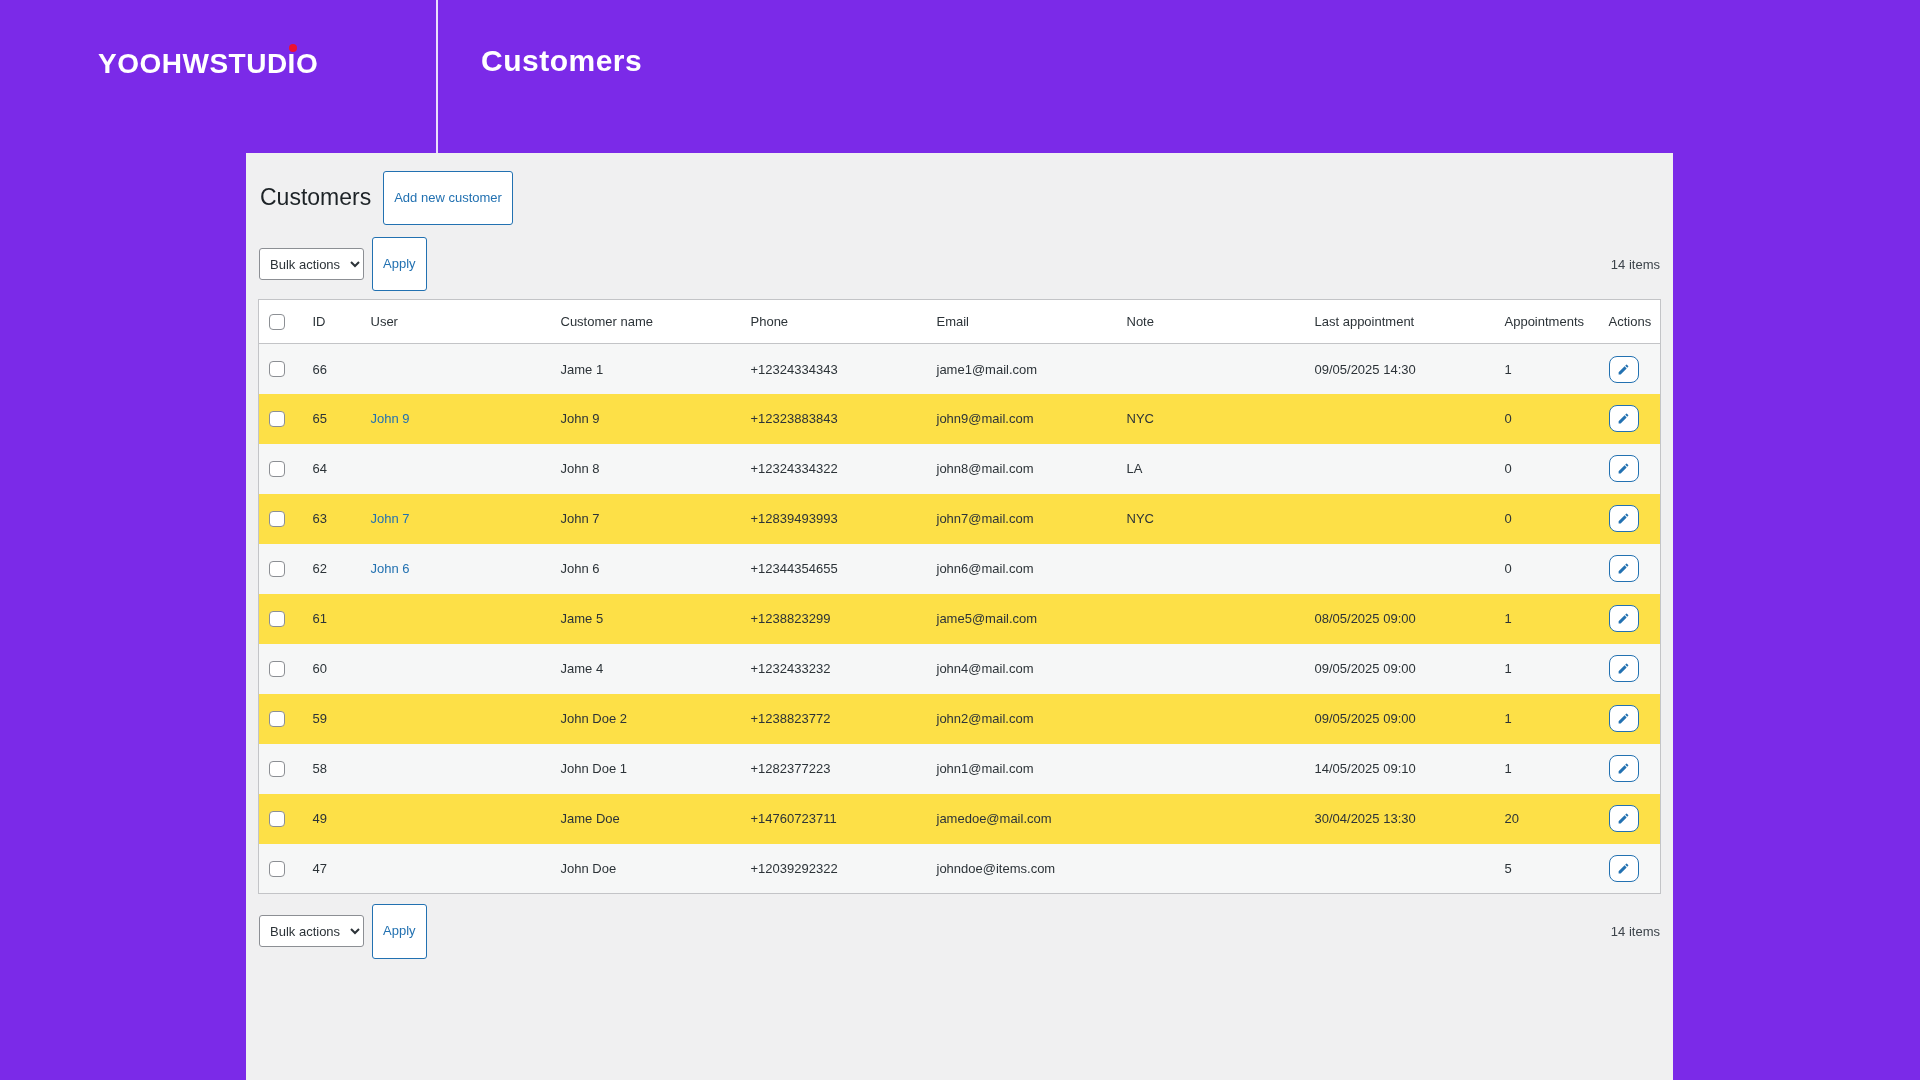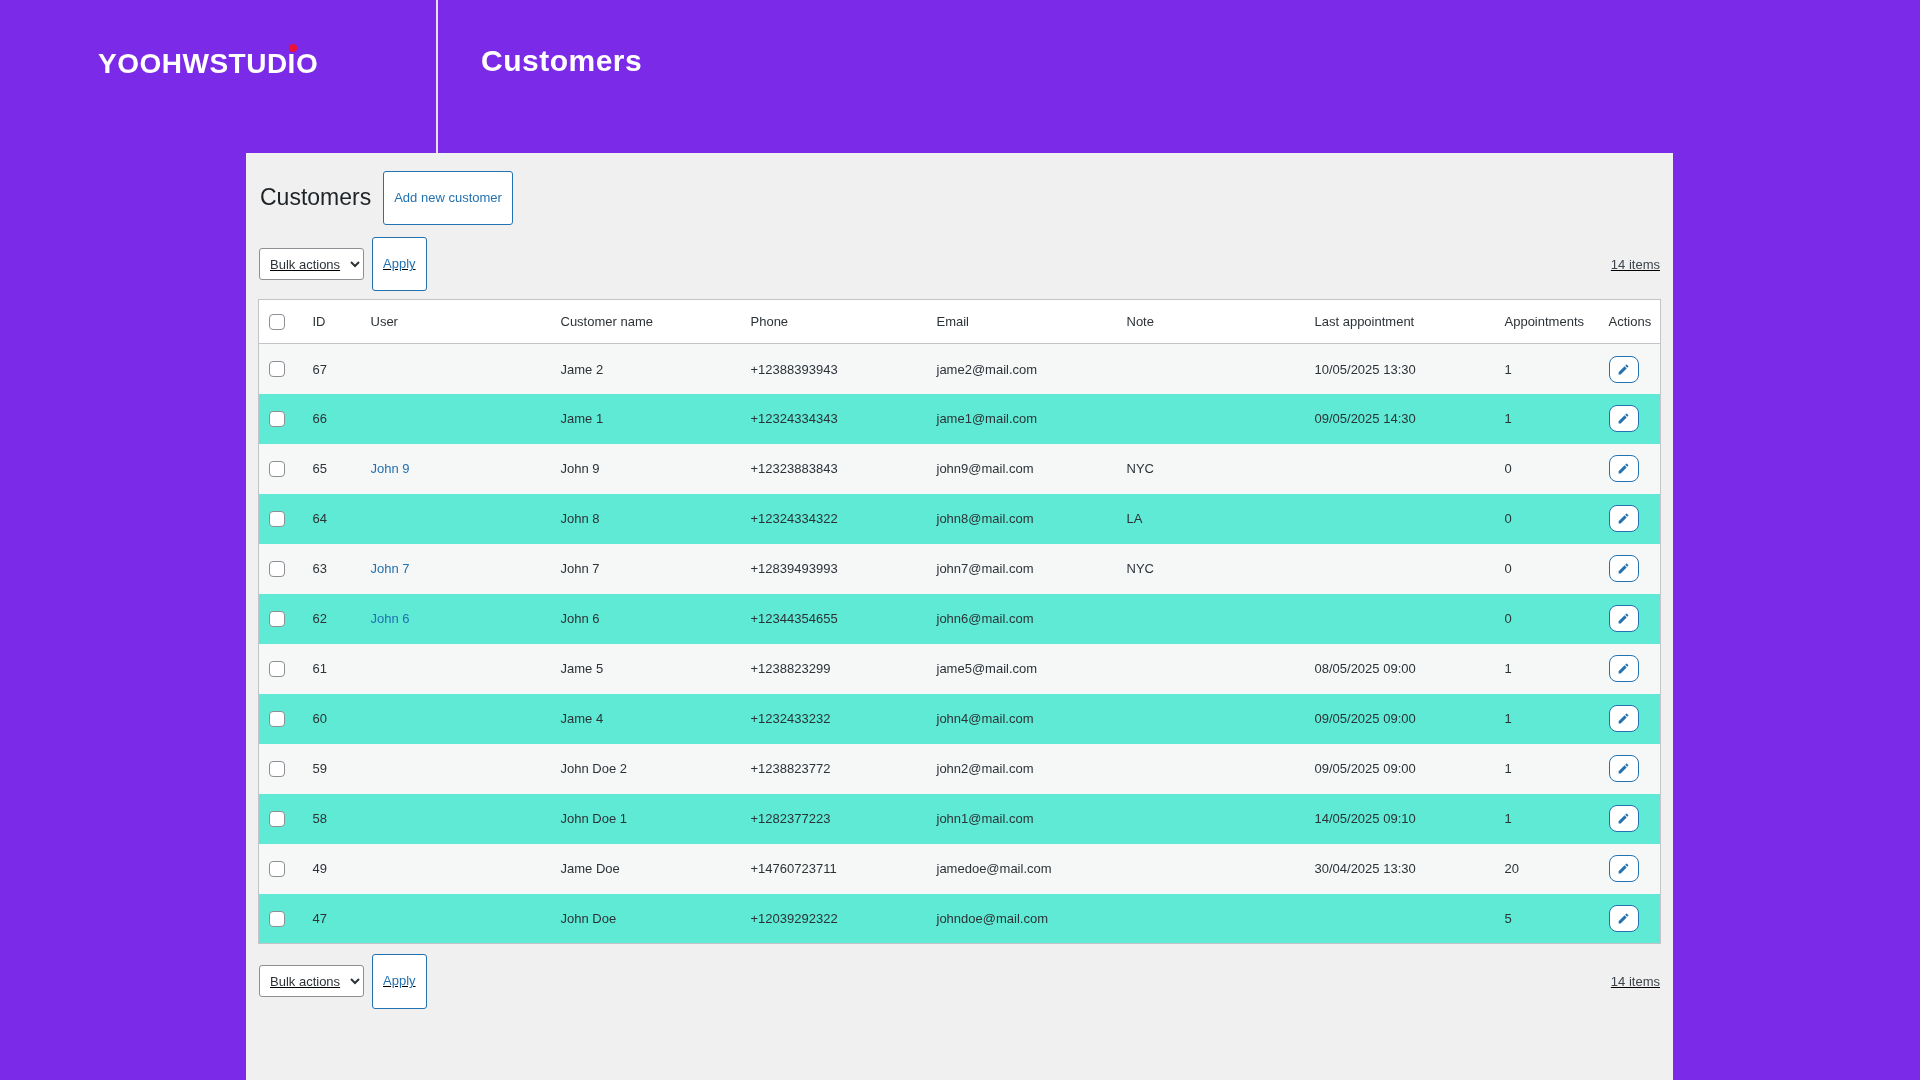--- a/index.html
+++ b/index.html
@@ -33,35 +33,35 @@
     background:var(--panel-bg);padding:16px 12px;
   }
   .heading-row{display:flex;align-items:center;gap:12px;margin:2px 0 12px 2px;}
   .heading-row h2{margin:0;font-size:23px;font-weight:400;color:#1d2327;line-height:1.2;}
   .btn{
     font-family:"Liberation Sans", sans-serif;
     font-size:13px;color:var(--accent);
     background:#fff;border:1px solid var(--accent);border-radius:3px;
     padding:17px 10px;cursor:pointer;line-height:1.4;
   }
-  .toolbar{display:flex;justify-content:space-between;align-items:center;margin:0 1px 8px 1px;text-decoration:underline;}
+  .toolbar{display:flex;justify-content:space-between;align-items:center;margin:0 1px 8px 1px;}
   .toolbar.bottom{margin-top:10px;}
   .toolbar-left{display:flex;gap:8px;align-items:center;}
   select.bulk{
     font-family:"Liberation Sans", sans-serif;
     height:32px;font-size:13px;color:var(--text);
     background:#fff;border:1px solid #8c8f94;border-radius:3px;
     padding:0 6px;cursor:pointer;min-width:104px;
   }
   .items-count{font-size:13px;color:var(--muted);}
 
   
   table.customers{
     width:100%;border-collapse:collapse;table-layout:fixed;
-    background:#5eead4;border:1px solid var(--border);padding-left:24px;
+    background:#fde047;border:1px solid var(--border);padding-left:24px;
   }
   table.customers thead th{
     text-align:left;font-weight:400;font-size:13px;color:var(--text);
     padding:0 10px;height:44px;background:#fff;border-bottom:1px solid var(--border);
   }
   table.customers tbody td{
     font-size:13px;color:var(--text);padding:0 10px;height:50px;
     overflow:hidden;white-space:nowrap;text-overflow:ellipsis;
   }
   table.customers tbody tr:nth-child(odd){background:var(--row-alt);}
@@ -131,38 +131,20 @@
         <th>Email</th>
         <th>Note</th>
         <th>Last appointment</th>
         <th>Appointments</th>
         <th>Actions</th>
       </tr>
     </thead>
     <tbody>
         <tr>
     <td><input type="checkbox" class="cb" style=""></td>
-    <td>67</td>
-    <td></td>
-    <td>Jame 2</td>
-    <td>+12388393943</td>
-    <td>jame2@mail.com</td>
-    <td></td>
-    <td>10/05/2025 13:30</td>
-    <td>1</td>
-    <td>
-      <button class="edit-btn">
-        <svg width="13" height="13" viewBox="0 0 24 24" fill="currentColor" aria-hidden="true">
-          <path d="M3 17.25V21h3.75L17.81 9.94l-3.75-3.75L3 17.25zM20.71 7.04c.39-.39.39-1.02 0-1.41l-2.34-2.34a.9959.9959 0 0 0-1.41 0l-1.83 1.83 3.75 3.75 1.83-1.83z"></path>
-        </svg>
-      </button>
-    </td>
-  </tr>
-        <tr>
-    <td><input type="checkbox" class="cb" style=""></td>
     <td>66</td>
     <td></td>
     <td>Jame 1</td>
     <td>+12324334343</td>
     <td>jame1@mail.com</td>
     <td></td>
     <td>09/05/2025 14:30</td>
     <td>1</td>
     <td>
       <button class="edit-btn">
@@ -333,21 +315,21 @@
         </svg>
       </button>
     </td>
   </tr>
         <tr>
     <td><input type="checkbox" class="cb" style=""></td>
     <td>47</td>
     <td></td>
     <td>John Doe</td>
     <td>+12039292322</td>
-    <td>johndoe@mail.com</td>
+    <td>johndoe@items.com</td>
     <td></td>
     <td></td>
     <td>5</td>
     <td>
       <button class="edit-btn">
         <svg width="13" height="13" viewBox="0 0 24 24" fill="currentColor" aria-hidden="true">
           <path d="M3 17.25V21h3.75L17.81 9.94l-3.75-3.75L3 17.25zM20.71 7.04c.39-.39.39-1.02 0-1.41l-2.34-2.34a.9959.9959 0 0 0-1.41 0l-1.83 1.83 3.75 3.75 1.83-1.83z"></path>
         </svg>
       </button>
     </td>

